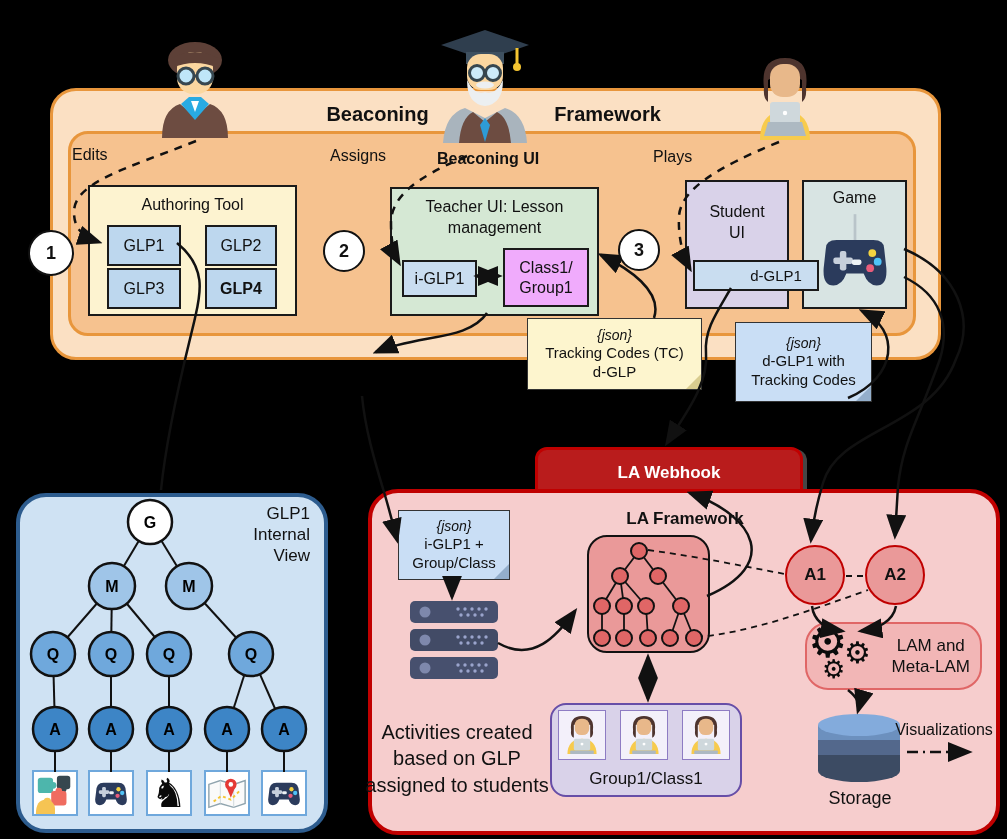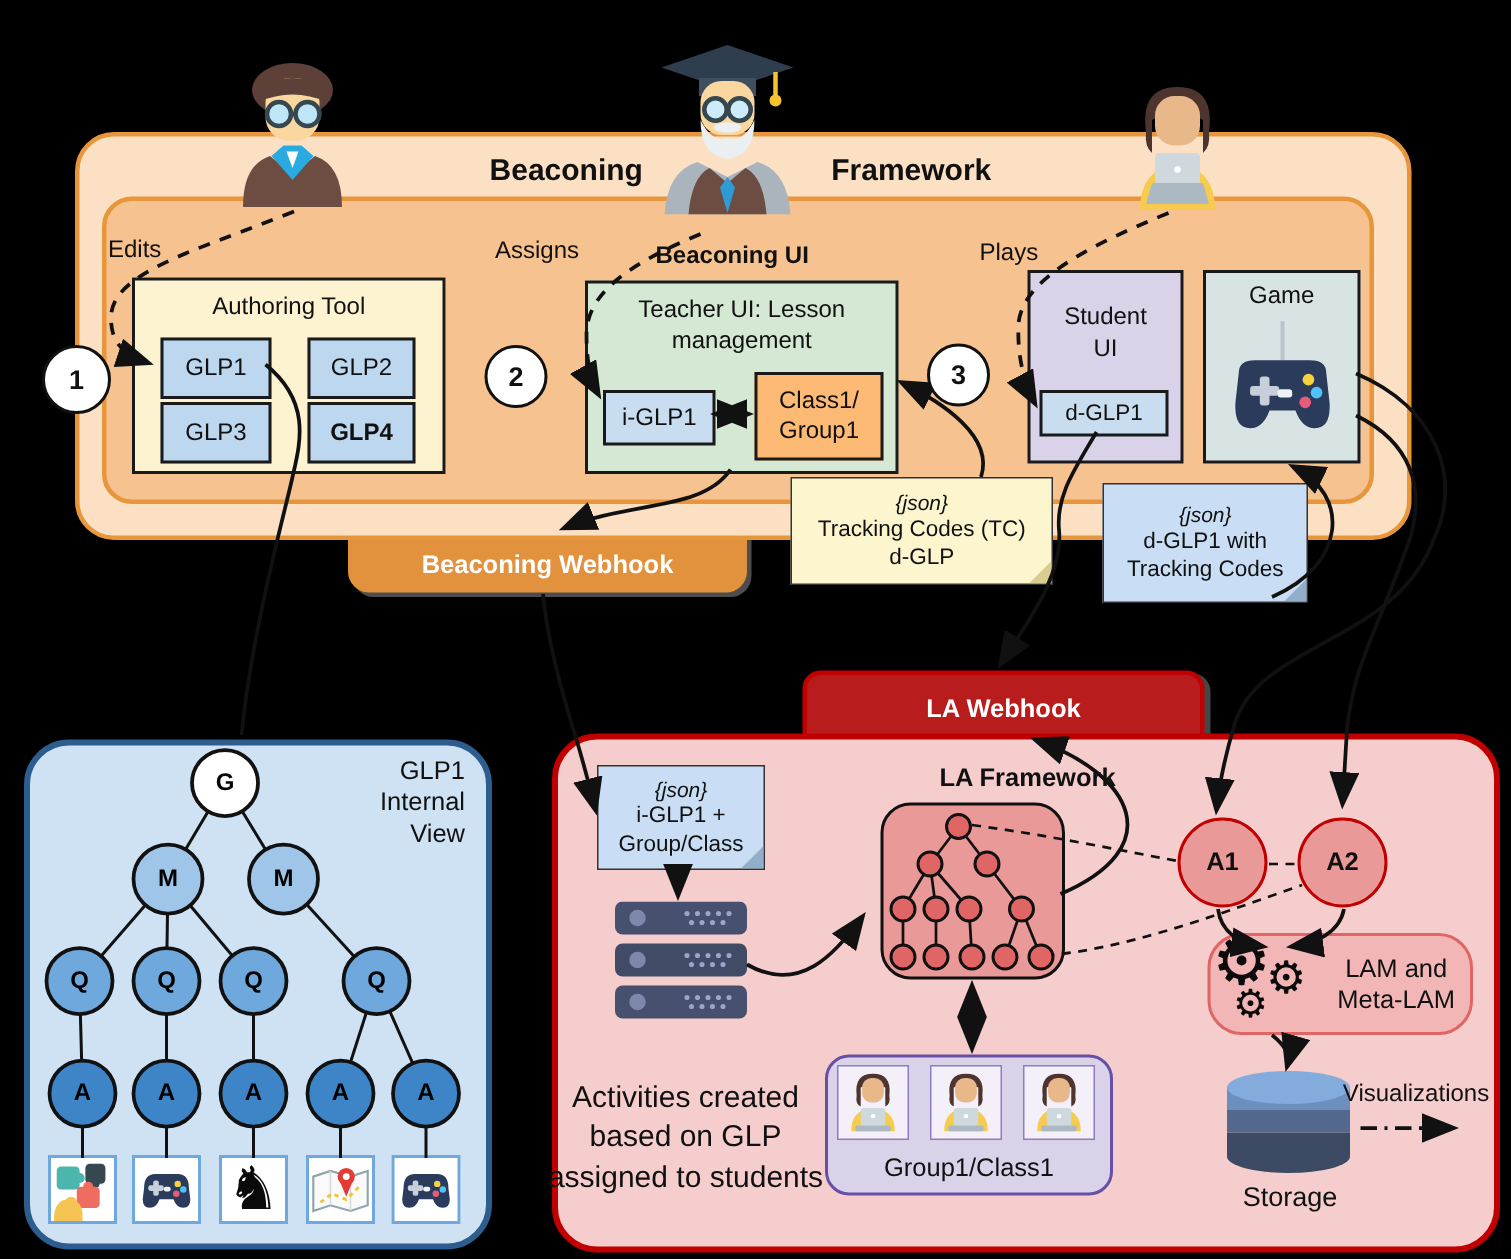--- a/index.html
+++ b/index.html
@@ -19,21 +19,21 @@
     box-shadow:3px 3px 0 rgba(140,140,140,.55);}
   .banner-red{left:535px;top:447px;width:262px;height:46px;background:#b91c1c;
     border:3px solid #C00000;border-radius:12px 12px 0 0;z-index:1;color:#fff;font-weight:bold;
     font-size:17px;box-shadow:4px 2px 0 rgba(140,140,140,.5);}
   .blue-box{left:16px;top:493px;width:304px;height:332px;background:#CFE2F3;
     border:4px solid #2D5C8E;border-radius:30px;z-index:2;}
   .pink-box{left:368px;top:489px;width:624px;height:338px;background:#F6CDCD;
     border:4px solid #C00000;border-radius:30px;z-index:2;}
 
   .title-word{top:103px;font-size:20px;font-weight:bold;z-index:6;}
-  .role-label{font-size:16px;z-index:6;margin-top:12px;}
+  .role-label{font-size:16px;z-index:6;}
   .bold-label{font-weight:bold;}
 
   .panel{border:2px solid #1a1a1a;z-index:4;}
   .chip{border:2px solid #1a1a1a;font-size:16px;z-index:5;}
   .num-circle{background:#fff;border:2.5px solid #111;border-radius:50%;
     font-weight:bold;font-size:18px;z-index:12;}
 
   .note{border:1.5px solid #333;z-index:6;font-size:15px;line-height:1.22;}
   .note .tag{font-style:italic;font-size:14px;}
   .fold{position:absolute;right:0;bottom:0;width:15px;height:15px;
@@ -42,23 +42,20 @@
   .gear{position:absolute;color:#0b0b0b;line-height:1;z-index:6;}
   svg{display:block;}
   .arrows{left:0;top:0;z-index:10;pointer-events:none;}
   .node-text{font-weight:bold;font-size:16px;}
 </style>
 </head>
 <body>
 
 <div class="stage">
 
-  <div class="abs banner-orange ctr" style="align-items:flex-end;padding-bottom:8px;box-sizing:border-box;">
-    <span>Beaconing Webhook</span>
-  </div>
   <div class="abs banner-red ctr">
     <span>LA Webhook</span>
   </div>
 
   <div class="abs outer-orange"></div>
   <div class="abs inner-orange"></div>
 
   <div class="abs title-word ctr" style="left:305px;width:145px;">Beaconing</div>
   <div class="abs title-word ctr" style="left:535px;width:145px;">Framework</div>
 
@@ -122,32 +119,32 @@
   <div class="abs chip ctr" style="left:107px;top:268px;width:70px;height:37px;background:#BDD7EE;">GLP3</div>
   <div class="abs chip ctr" style="left:205px;top:268px;width:68px;height:37px;background:#BDD7EE;font-weight:bold;">GLP4</div>
 
   <div class="abs panel" style="left:390px;top:187px;width:205px;height:125px;background:#D5E8D4;">
     <div class="col" style="margin-top:8px;font-size:16px;line-height:1.3;">
       <span>Teacher UI: Lesson</span>
       <span>management</span>
     </div>
   </div>
   <div class="abs chip ctr" style="left:402px;top:260px;width:71px;height:33px;background:#C9DDF0;">i-GLP1</div>
-  <div class="abs chip col" style="left:503px;top:248px;width:82px;height:55px;background:#fdba74;line-height:1.25;">
+  <div class="abs chip col" style="left:503px;top:248px;width:82px;height:55px;background:#f0abfc;line-height:1.25;">
     <span>Class1/</span>
     <span>Group1</span>
   </div>
 
   <div class="abs panel" style="left:685px;top:180px;width:100px;height:125px;background:#D9D2E9;">
     <div class="col" style="margin-top:20px;font-size:16px;line-height:1.3;">
       <span>Student</span>
       <span>UI</span>
     </div>
   </div>
-  <div class="abs chip ctr" style="left:693px;top:260px;width:82px;height:27px;background:#C9DDF0;font-size:15px;">d-GLP1</div>
+  <div class="abs chip ctr" style="left:693px;top:260px;width:82px;height:27px;background:#C9DDF0;font-size:15px;padding-left:40px;">d-GLP1</div>
 
   <div class="abs panel" style="left:802px;top:180px;width:101px;height:125px;background:#D8E4E3;">
     <div class="ctr" style="height:32px;font-size:16px;">Game</div>
     <svg width="80" height="76" viewBox="0 0 74 70" style="margin:0 auto;">
       <line x1="37" y1="0" x2="37" y2="24" stroke="#B9C4C9" stroke-width="2.5"></line>
       <path d="M10,32 Q10,24 20,24 H54 Q64,24 64,32 L66,50 Q67,66 57,66 Q49,66 45,55 H29 Q25,66 17,66 Q7,66 8,50 Z" fill="#2B3B5C"></path>
       <rect x="17" y="40" width="18" height="6" rx="2" fill="#C7CFDB"></rect>
       <rect x="23" y="34" width="6" height="18" rx="2" fill="#C7CFDB"></rect>
       <rect x="34" y="42" width="9" height="5" rx="2" fill="#EEF2F5"></rect>
       <circle cx="53" cy="36" r="3.6" fill="#F4D341"></circle>

